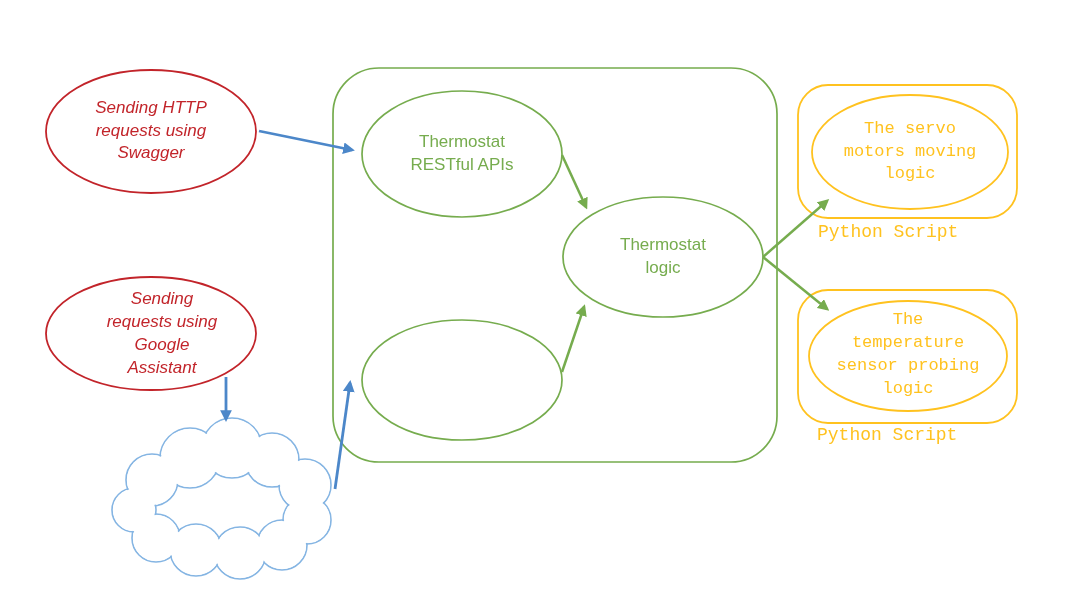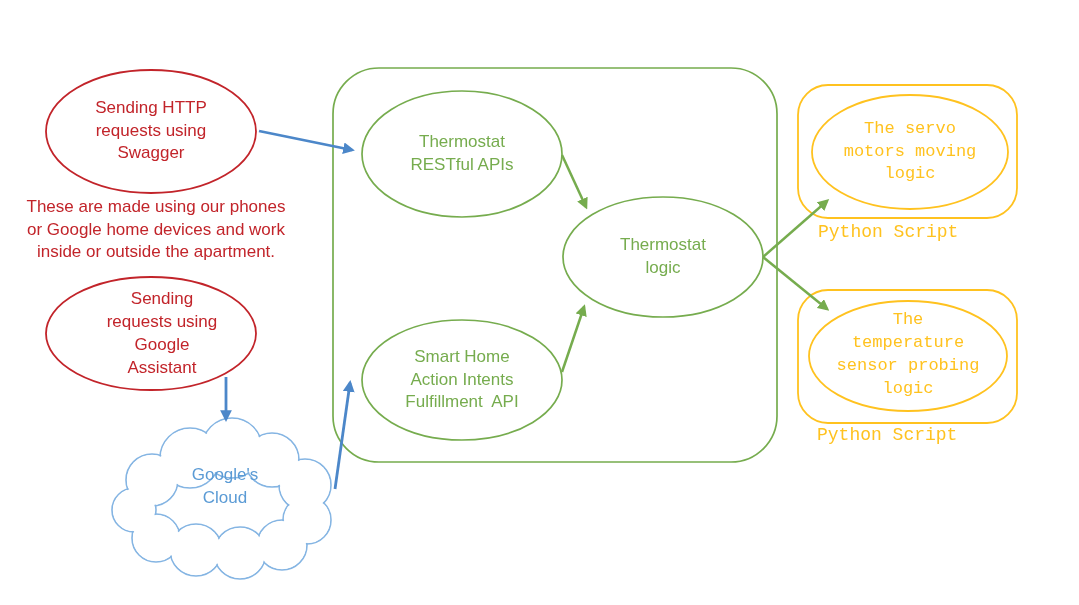--- a/index.html
+++ b/index.html
@@ -20,21 +20,21 @@
   .a-green { stroke:var(--green,#76AC4E); stroke-width:2.5; fill:none; }
   .h-blue  { fill:var(--blue-arrow,#4C87C9); }
   .h-green { fill:var(--green,#76AC4E); }
 
   
   .txt {
     position:absolute; display:flex; align-items:center; justify-content:center;
     text-align:center; white-space:pre-wrap; line-height:1.35; font-size:17px;
   }
   .lbl { position:absolute; font-size:18px; white-space:nowrap; }
-  .red-t    { color:var(--red,#C2242A); }
+  .red-t    { color:var(--red,#C2242A);font-style:italic; }
   .green-t  { color:var(--green,#76AC4E); }
   .yellow-t { color:var(--yellow,#FFC21F);font-family:Liberation Mono, monospace; }
   .blue-t   { color:var(--blue-text,#5B9BD5); }
 </style>
 </head>
 <body>
 
 <div class="canvas">
 
   <svg class="layer" width="1079" height="605" viewBox="0 0 1079 605">
@@ -92,41 +92,33 @@
     <line x1="562" y1="155" x2="586" y2="207" class="a-green" marker-end="url(#head-green)"></line>
     <line x1="562" y1="372" x2="584" y2="307" class="a-green" marker-end="url(#head-green)"></line>
     <line x1="763" y1="257" x2="827" y2="201" class="a-green" marker-end="url(#head-green)"></line>
     <line x1="763" y1="257" x2="827" y2="309" class="a-green" marker-end="url(#head-green)"></line>
   </svg>
 
   <div class="txt red-t" style="left:51px; top:72px; width:200px; height:118px;">Sending HTTP
 requests using
 Swagger</div>
 
-  <div class="txt red-t" style="left:25px; top:194px; width:262px; height:72px;">These are made using our phones
-or Google home devices and work
-inside or outside the apartment.</div>
 
   <div class="txt red-t" style="left:62px; top:279px; width:200px; height:110px;">Sending
 requests using
 Google
 Assistant</div>
 
-  <div class="txt blue-t" style="left:135px; top:452px; width:180px; height:70px;">Google's
-Cloud</div>
 
   <div class="txt green-t" style="left:362px; top:92px; width:200px; height:124px;">Thermostat
 RESTful APIs</div>
 
   <div class="txt green-t" style="left:563px; top:198px; width:200px; height:118px;">Thermostat
 logic</div>
 
-  <div class="txt green-t" style="left:362px; top:321px; width:200px; height:118px;">Smart Home
-Action Intents
-Fulfillment  API</div>
 
   <div class="txt yellow-t" style="left:812px; top:96px; width:196px; height:112px;">The servo
 motors moving
 logic</div>
 
   <div class="txt yellow-t" style="left:810px; top:298px; width:196px; height:114px;">The
 temperature
 sensor probing
 logic</div>
 

